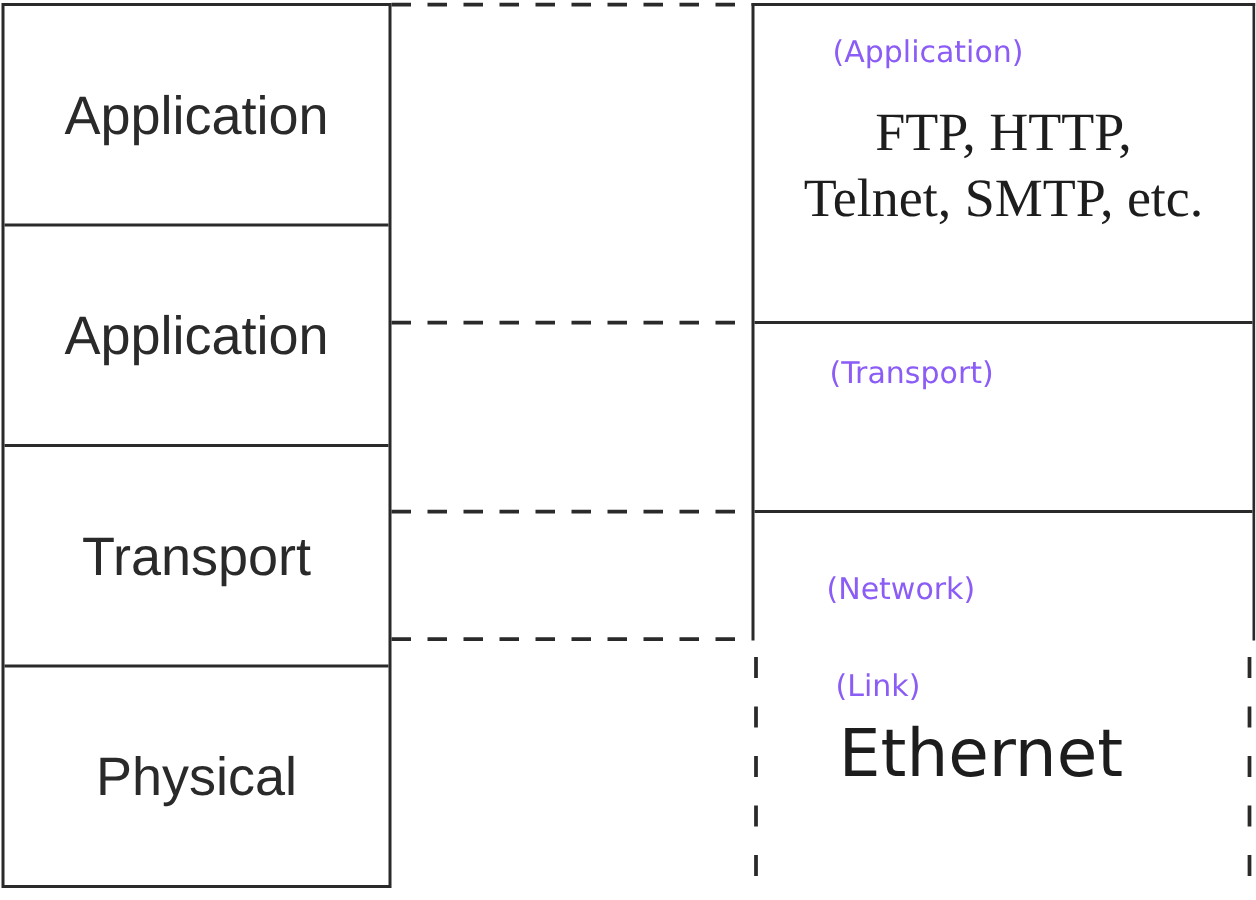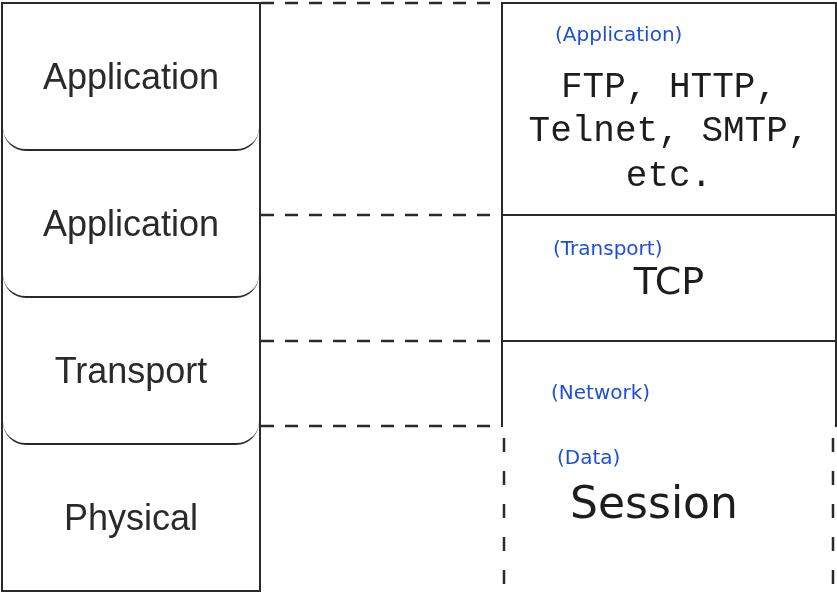--- a/index.html
+++ b/index.html
@@ -29,21 +29,20 @@
     display: flex;
     flex-direction: column;
   }
   .osi-row {
     flex: 1 1 0;
     display: flex;
     align-items: center;
     justify-content: center;
     border-bottom: 2px solid #2b2a2b;
     box-sizing: border-box;
-    border-radius: 23px;
   }
   .osi-row:last-child { border-bottom: none; }
   .osi-label {
     font-size: 36px;
     line-height: 1;
     letter-spacing: 0px;
     color: #2b2a2b;
   }
 
   
@@ -65,38 +64,38 @@
   }
   .sec-application { height: 212px; }
   .sec-transport  { height: 126px; }
   .sec-network    { height: 85px; border-bottom: none; margin-top: 24px; }
 
   .group-label {
     position: absolute;
     font-family: "DejaVu Sans", sans-serif;
     font-size: 20px;
     line-height: 1;
-    color: #1d4ed8;
+    color: #8b5cf6;
     white-space: nowrap;
   }
   .sec-application .group-label { left: 52px; top: 20px; }
   .sec-transport  .group-label { left: 50px; top: 22px; }
   .sec-network    .group-label { left: 48px; top: 16px; }
 
   .protocols {
     position: absolute;
     left: 0;
     right: 0;
     text-align: center;
     white-space: pre-line;
     color: #1d1d1d;
   }
   .sec-application .protocols {
     top: 62px;
-    font-family: Liberation Mono, monospace;
+    font-family: Liberation Serif, serif;
     font-size: 36px;
     line-height: 1.23;
   }
   .sec-transport .protocols {
     top: 46px;
     font-family: "DejaVu Sans", sans-serif;
     font-size: 38px;
     line-height: 1;
   }
   .sec-network .protocols {
@@ -155,30 +154,29 @@
   </div>
 
   <div class="tcpip-box">
     <div class="tcpip-section sec-application">
       <span class="group-label">(Application)</span>
       <div class="protocols">FTP, HTTP,
 Telnet, SMTP, etc.</div>
     </div>
     <div class="tcpip-section sec-transport">
       <span class="group-label">(Transport)</span>
-      <div class="protocols">TCP</div>
     </div>
     <div class="tcpip-section sec-network">
       <span class="group-label">(Network)</span>
     </div>
   </div>
 
   <div class="link-section">
-    <span class="group-label">(Data)</span>
-    <div class="protocols">Session</div>
+    <span class="group-label">(Link)</span>
+    <div class="protocols">Ethernet</div>
   </div>
 
   <svg class="connector-overlay" viewBox="0 0 837 600">
     <line x1="261" y1="3" x2="501" y2="3" stroke="#2b2a2b" stroke-width="2.5" stroke-dasharray="13 11"></line>
     <line x1="261" y1="215" x2="501" y2="215" stroke="#2b2a2b" stroke-width="2.5" stroke-dasharray="13 11"></line>
     <line x1="261" y1="341" x2="501" y2="341" stroke="#2b2a2b" stroke-width="2.5" stroke-dasharray="13 11"></line>
     <line x1="261" y1="426" x2="501" y2="426" stroke="#2b2a2b" stroke-width="2.5" stroke-dasharray="13 11"></line>
     <line x1="504" y1="438" x2="504" y2="600" stroke="#2b2a2b" stroke-width="2.5" stroke-dasharray="14 19"></line>
     <line x1="833" y1="438" x2="833" y2="600" stroke="#2b2a2b" stroke-width="2.5" stroke-dasharray="14 19"></line>
   </svg>

